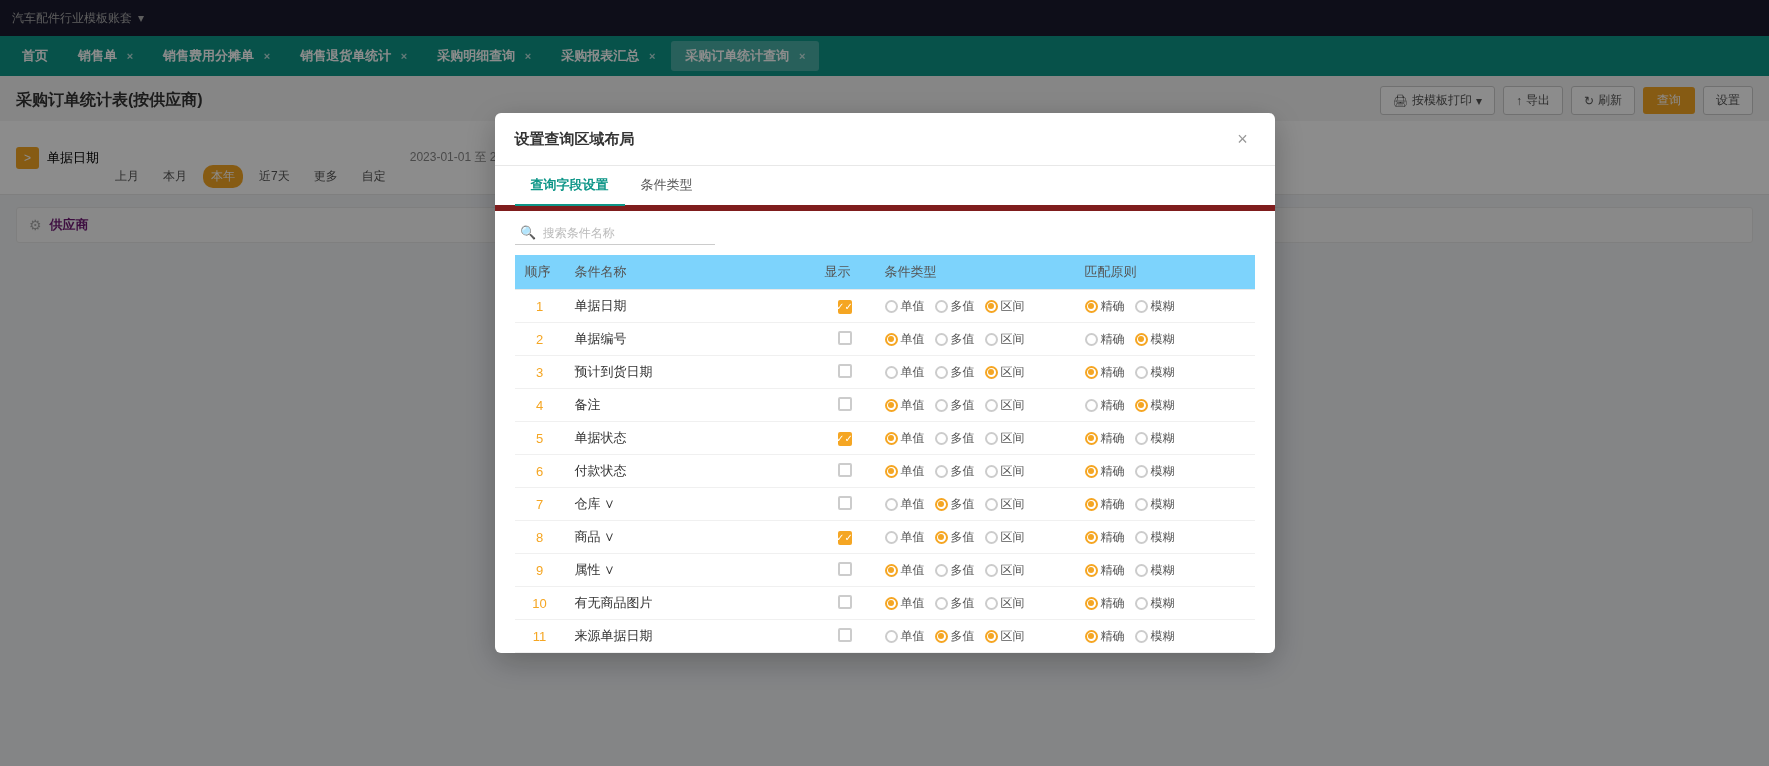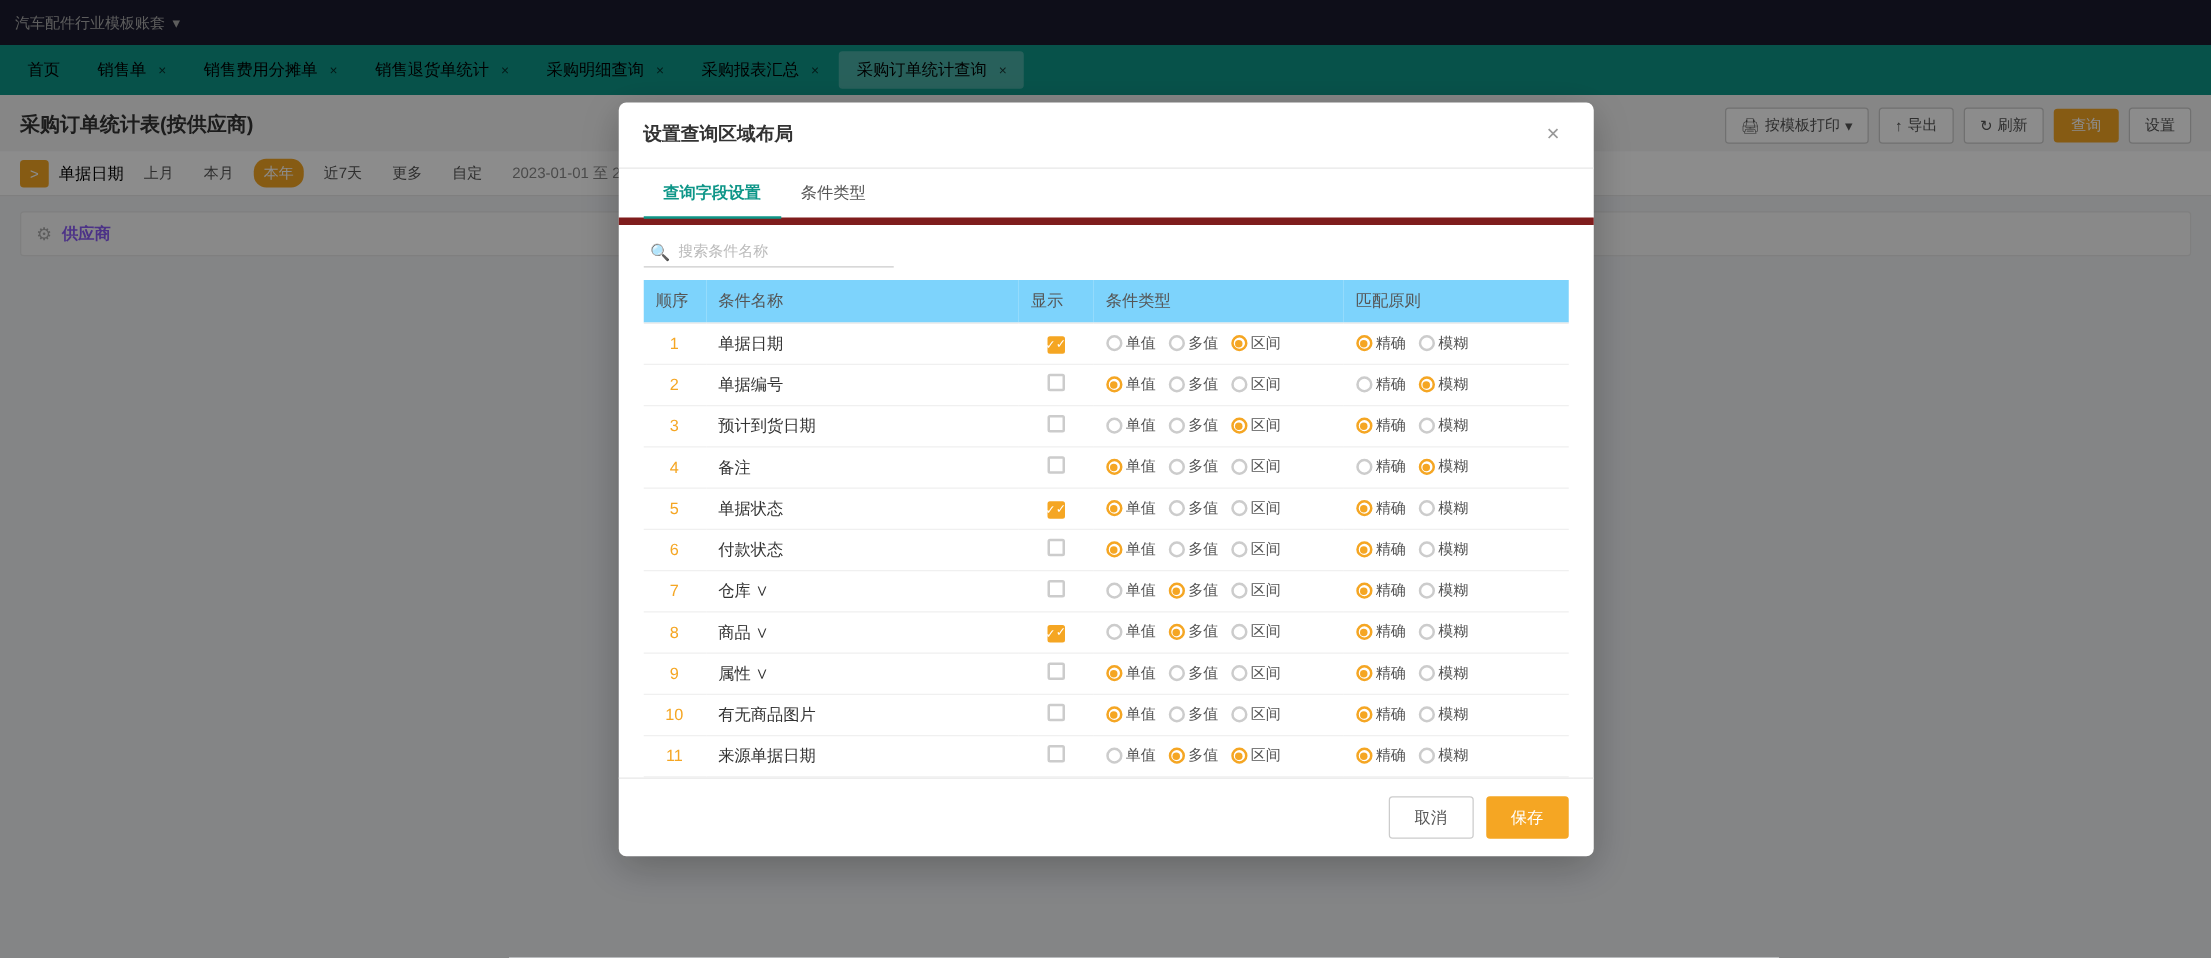--- a/index.html
+++ b/index.html
@@ -27,25 +27,26 @@
     .nav-bar {
       height: 40px;
       background: #0e9688;
       display: flex;
       align-items: center;
       padding: 0 8px;
       gap: 2px;
     }
     .nav-item {
       padding: 6px 14px;
-      color: #000000;
+      color: #ffffff;
       font-size: 13px;
       border-radius: 3px;
       cursor: pointer;
       white-space: nowrap;
+      font-weight: bold;
     }
     .nav-item.active { background: rgba(255,255,255,0.25); }
     .nav-item .close-x { margin-left: 6px; font-size: 11px; opacity: 0.7; }
 
     
     .page-header {
       padding: 10px 16px 6px;
       display: flex;
       align-items: center;
       justify-content: space-between;
@@ -71,35 +72,35 @@
       align-items: center;
       gap: 8px;
       border-bottom: 1px solid #e8e8e8;
     }
     .toolbar-toggle {
       background: #f5a623; color: #fff; border: none;
       padding: 4px 8px; border-radius: 3px; cursor: pointer; font-size: 12px;
     }
     .date-btn {
       padding: 3px 8px; border-radius: 3px; cursor: pointer;
-      font-size: 12px; color: #555; background: transparent; border: none;
+      font-size: 12px; color: #555; background: transparent; border: none; margin-top: 38px;
     }
     .date-btn.active {
       background: #f5a623; color: #fff; border-radius: 10px;
     }
     .date-range { font-size: 12px; color: #888; margin-left: 8px; }
 
     
     .table-area { padding: 12px 16px; }
     .table-header-row {
       display: flex; align-items: center; gap: 8px;
       background: #f9f9f9; border: 1px solid #e8e8e8;
       padding: 8px 12px; border-radius: 3px;
     }
-    .col-supplier { flex: 1; font-weight: bold; color: #8b5cf6; }
+    .col-supplier { flex: 1; font-weight: bold; color: #701a75; }
 
     
     .overlay {
       position: fixed; top: 0; left: 0; right: 0; bottom: 0;
       background: rgba(0,0,0,0.45); z-index: 100;
       display: flex; align-items: center; justify-content: center;
     }
 
     
     .modal {
@@ -717,18 +718,14 @@
                     <span style="display: inline-block; width: 13px; height: 13px; border-radius: 50%; border: 2px solid rgb(204, 204, 204); position: relative; flex-shrink: 0;"></span>
                     <span class="radio-label">模糊</span>
                   </span>
                 </div>
               </td>
             </tr>
           </tbody>
       </table>
     </div>
 
-    <div class="modal-footer">
-      <button class="btn-cancel">取消</button>
-      <button class="btn-save">保存</button>
-    </div>
   </div>
 </div>
 
 </body></html>

